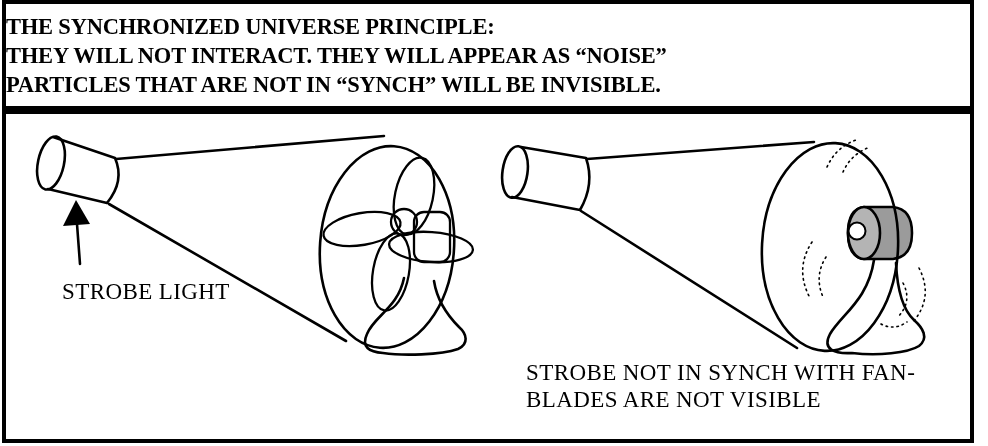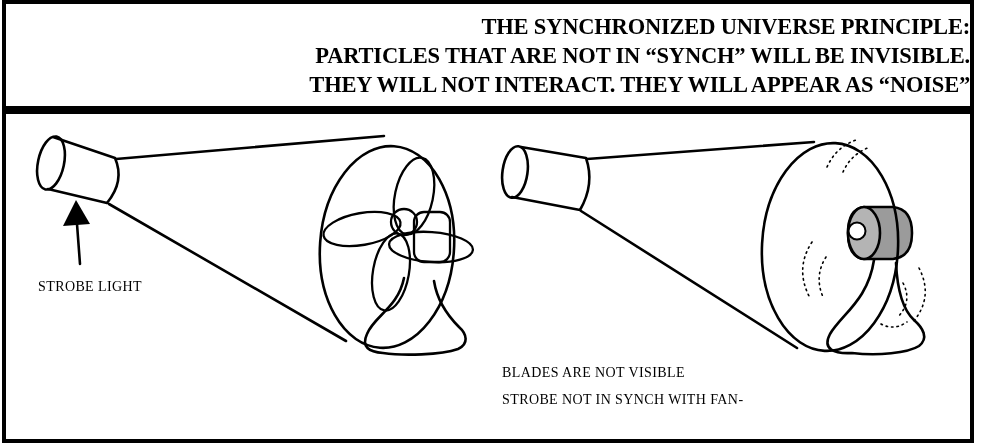--- a/index.html
+++ b/index.html
@@ -3,46 +3,46 @@
 <meta charset="utf-8">
 <style>
   html,body { margin:0; padding:0; background:#fff; }
   .stage {
     position:relative; width:988px; height:446px; background:#ffffff;
     font-family:"Liberation Serif", serif; color:#000; overflow:hidden;
   }
   .title-box {
     position:absolute; left:2px; top:0; width:972px; height:110px;
     border:4px solid #000; box-sizing:border-box;
-    display:flex; flex-direction:column; justify-content:center; align-items:flex-end;
+    display:flex; flex-direction:column; justify-content:center; align-items:flex-start;
   }
   .title-line {
     font-weight:bold; font-size:22.5px; line-height:29px; text-align:center;
     letter-spacing:-0.2px; white-space:nowrap;
   }
   .content-box {
     position:absolute; left:2px; top:110px; width:972px; height:333px;
     border:4px solid #000; box-sizing:border-box; background:#fff;
   }
   svg.diagram { position:absolute; left:0; top:0; width:988px; height:446px; }
-  .label { position:absolute; font-size:14px; letter-spacing:0.4px; white-space:nowrap; }
+  .label { position:absolute; font-size:23px; letter-spacing:0.4px; white-space:nowrap;margin-left:24px; }
   .strobe-label { left:38px; top:279px; }
   .caption { line-height:27px; }
   .caption-left  { left:40px;  top:359px; }
   .caption-right { left:502px; top:359px; }
 </style>
 </head>
 <body>
 
 <div class="stage">
 
   <div class="title-box">
     <div class="title-line">THE SYNCHRONIZED UNIVERSE PRINCIPLE:</div>
+    <div class="title-line">THEY WILL NOT INTERACT. THEY WILL APPEAR AS “NOISE”</div>
     <div class="title-line">PARTICLES THAT ARE NOT IN “SYNCH” WILL BE INVISIBLE.</div>
-    <div class="title-line">THEY WILL NOT INTERACT. THEY WILL APPEAR AS “NOISE”</div>
   </div>
 
   <div class="content-box"></div>
 
   <svg class="diagram" viewBox="0 0 988 446" fill="none" stroke="#000" stroke-width="2.6" stroke-linecap="round">
 
     <g>
 
       <ellipse cx="51" cy="163" rx="13" ry="27" transform="rotate(12 51 163)"></ellipse>
       <path d="M 53,137 L 115,158 M 48,189 L 107,203 M 115,158 Q 125,181 107,203"></path>
@@ -97,17 +97,17 @@
       </g>
     </g>
   </svg>
 
   <div class="label strobe-label">STROBE LIGHT</div>
 
   <div class="label caption caption-left">
   </div>
 
   <div class="label caption caption-right">
+    <div>STROBE NOT IN SYNCH WITH FAN-</div>
     <div>BLADES ARE NOT VISIBLE</div>
-    <div>STROBE NOT IN SYNCH WITH FAN-</div>
   </div>
 
 </div>
 
 </body></html>

